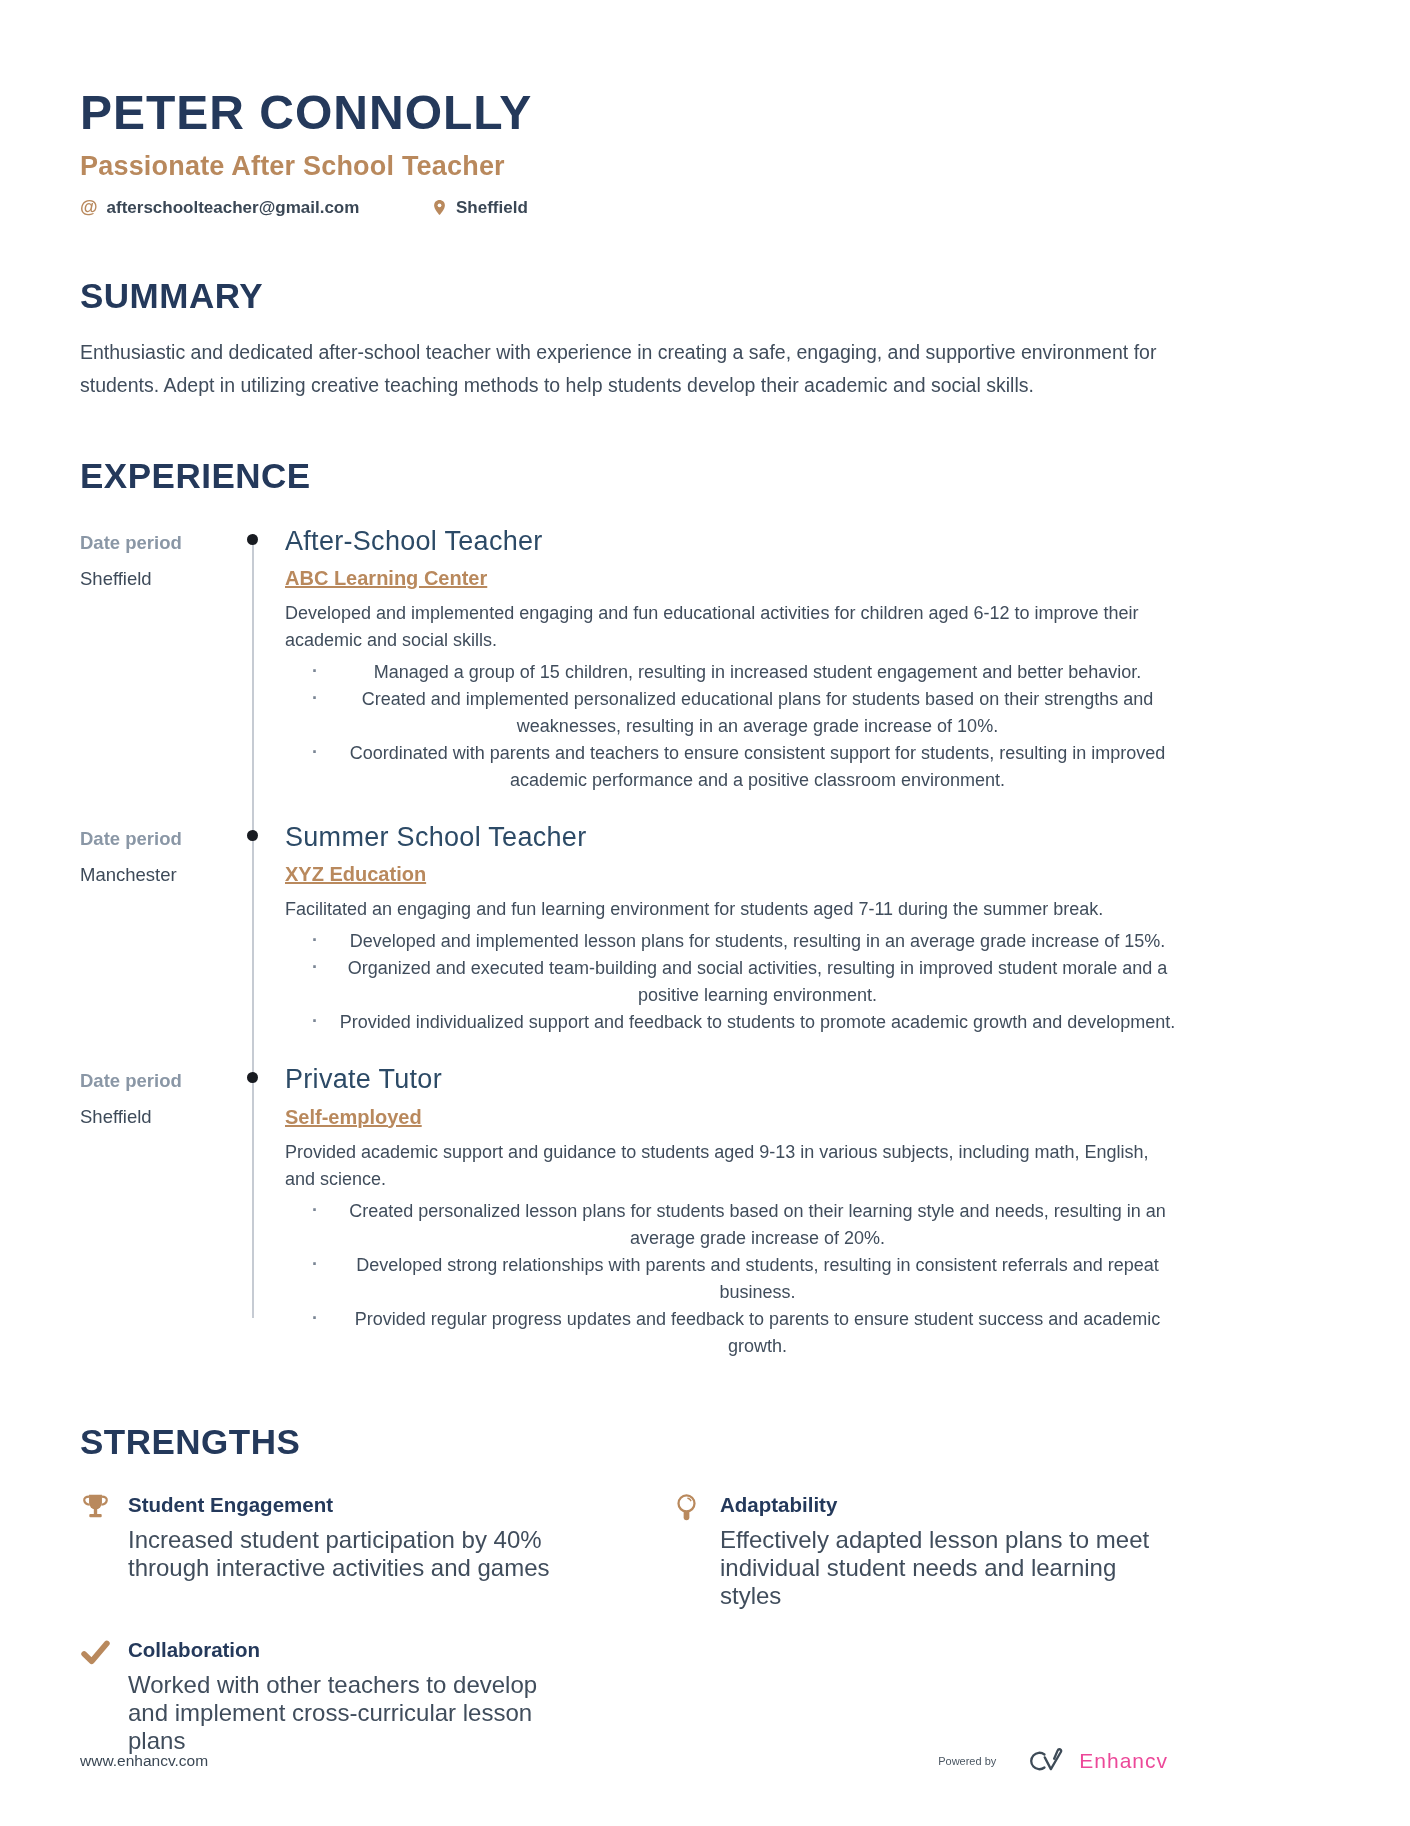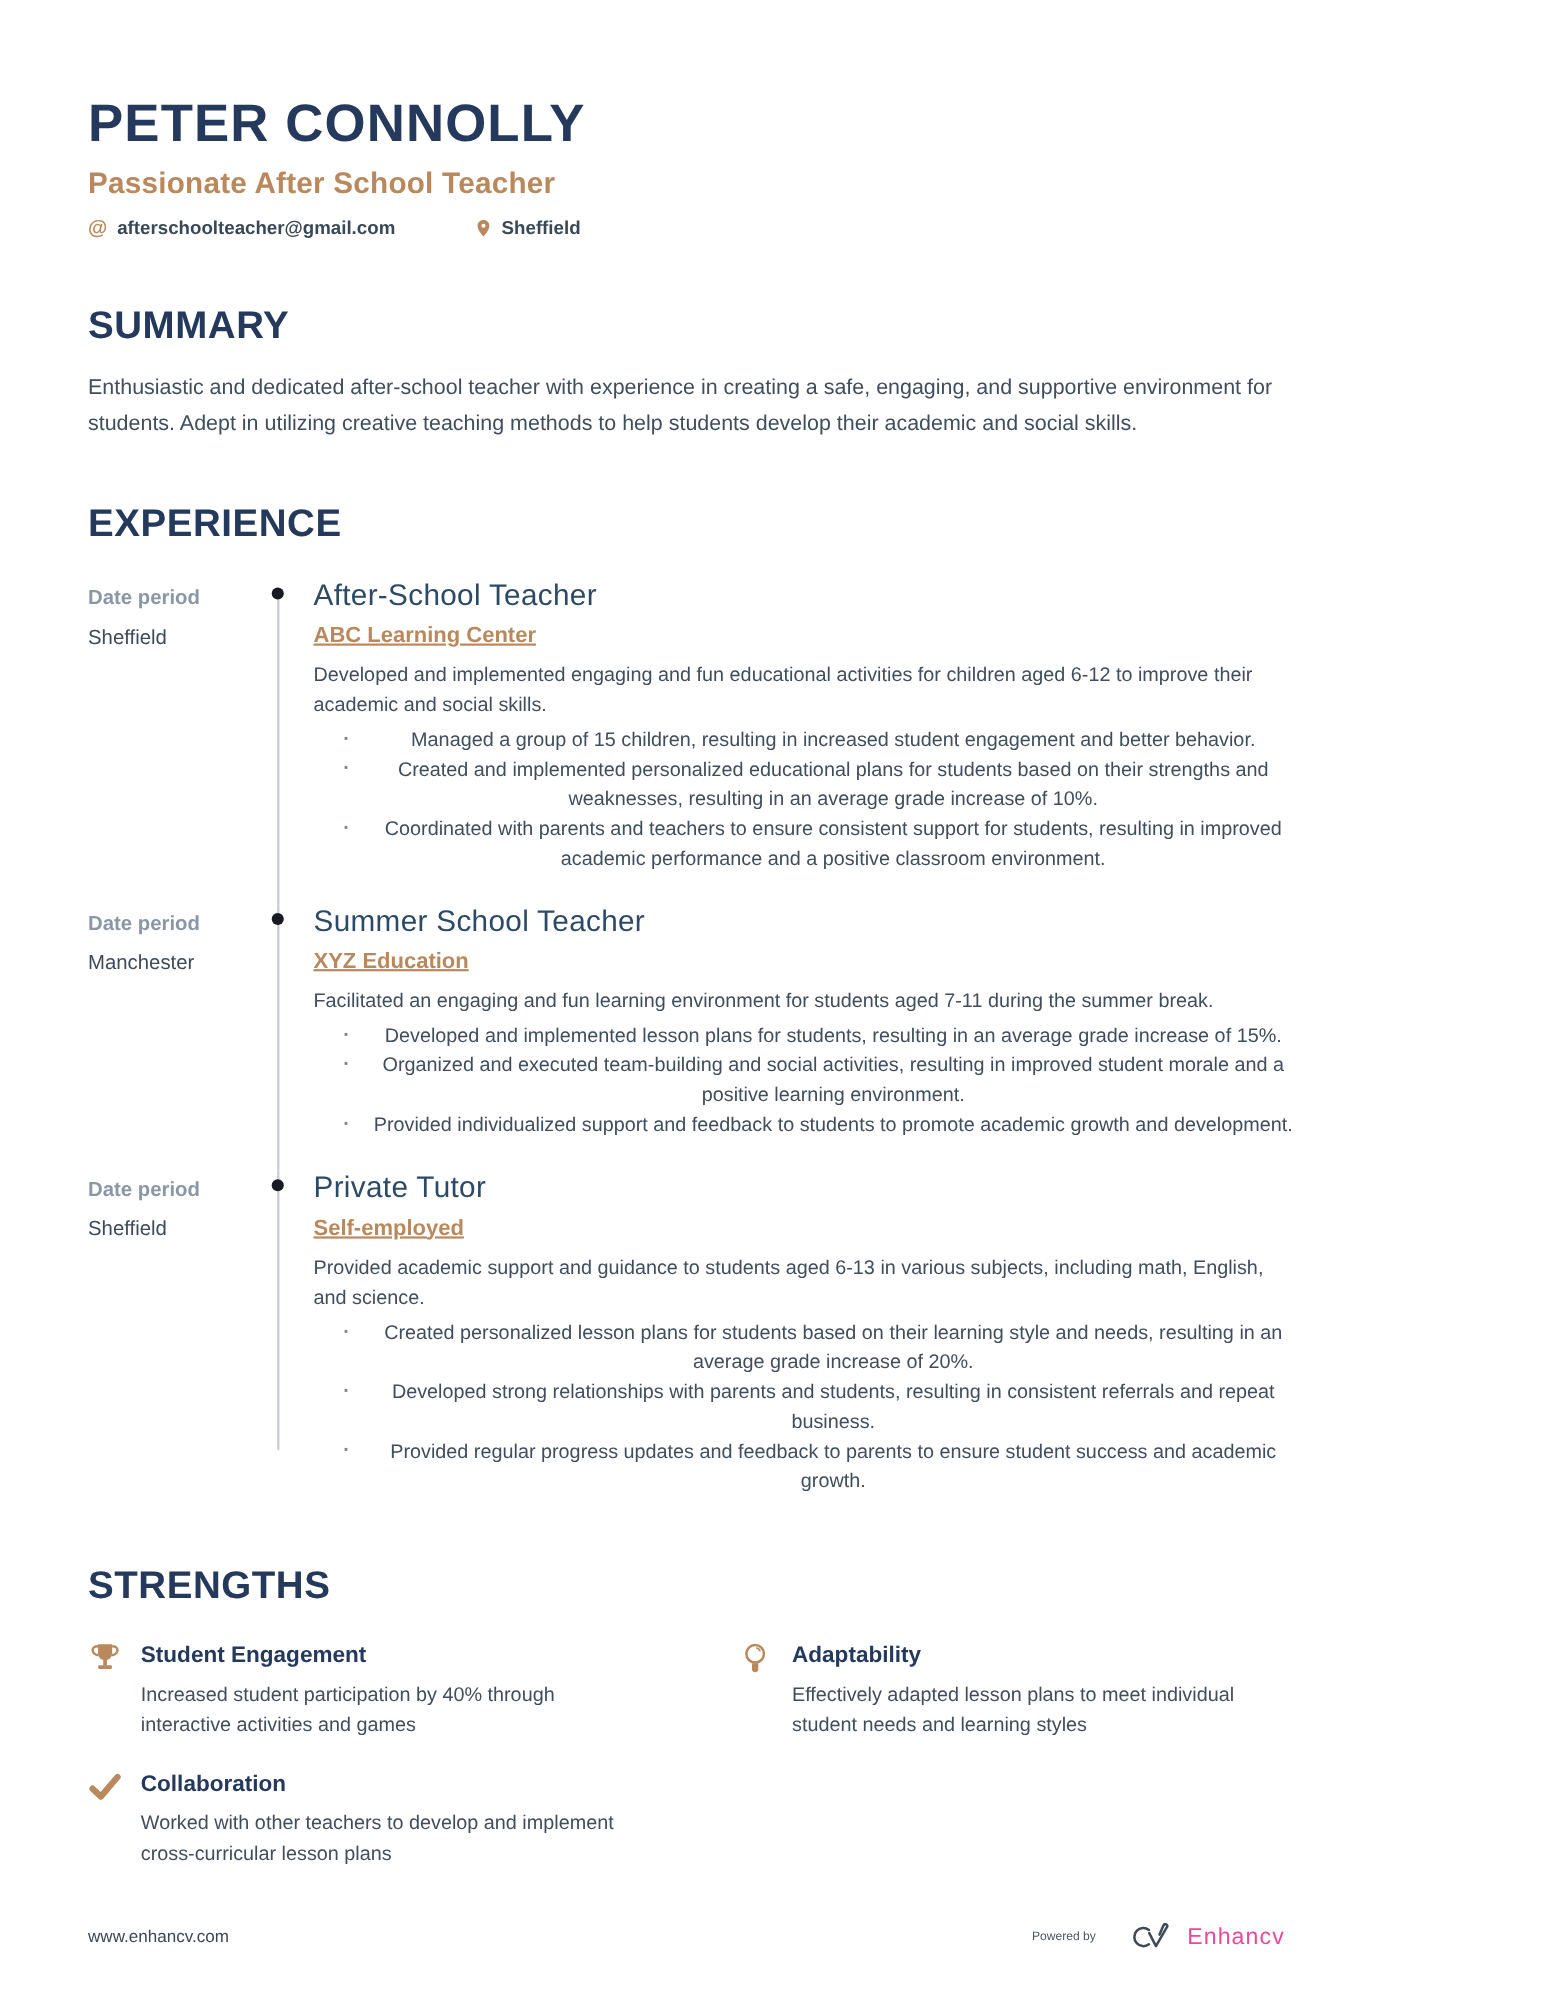--- a/index.html
+++ b/index.html
@@ -171,21 +171,21 @@
   .s-icon { flex: none; width: 31px; padding-top: 2px; }
   .s-title {
     padding-top: 3px;
     font-size: 20.5px;
     font-weight: 700;
     color: #24395B;
   }
   .s-desc {
     margin-top: 9px;
     max-width: 445px;
-    font-size: 18px;
+    font-size: 24px;
     line-height: 28px;
     color: #404D5C;
   }
 
   
   .footer {
     position: absolute;
     left: 80px;
     right: 80px;
     bottom: 52px;
@@ -292,21 +292,21 @@
         <div class="job-meta">
           <div class="job-date">Date period</div>
           <div class="job-location">Sheffield</div>
         </div>
         <div class="job-timeline">
           <span class="timeline-dot"></span>
         </div>
         <div class="job-body">
           <h3 class="job-title">Private Tutor</h3>
           <div class="job-company">Self-employed</div>
-          <p class="job-desc">Provided academic support and guidance to students aged 6-13 in various subjects, including math, English, and science.</p>
+          <p class="job-desc">Provided academic support and guidance to students aged 9-13 in various subjects, including math, English, and science.</p>
           <ul class="bullets">
             <li>Created personalized lesson plans for students based on their learning style and needs, resulting in an average grade increase of 20%.</li>
             <li>Developed strong relationships with parents and students, resulting in consistent referrals and repeat business.</li>
             <li>Provided regular progress updates and feedback to parents to ensure student success and academic growth.</li>
           </ul>
         </div>
       </div>
 
     </div>
   </section>

